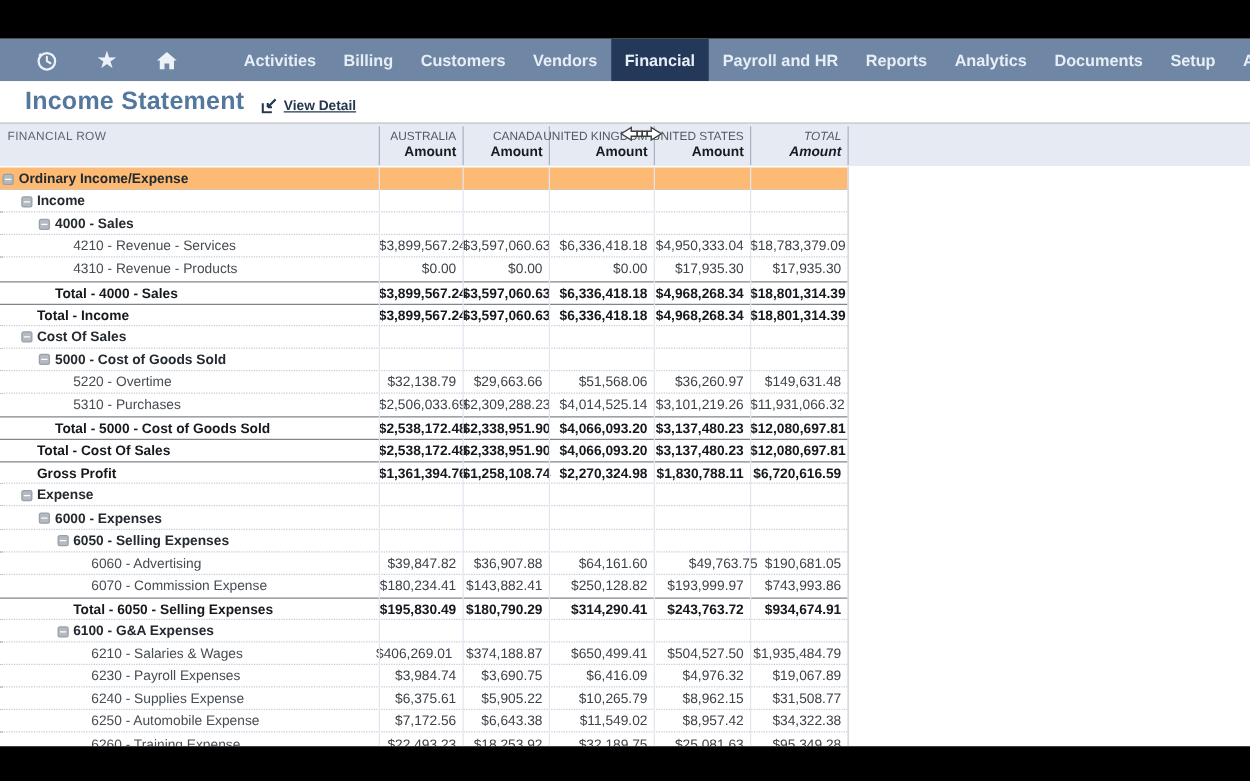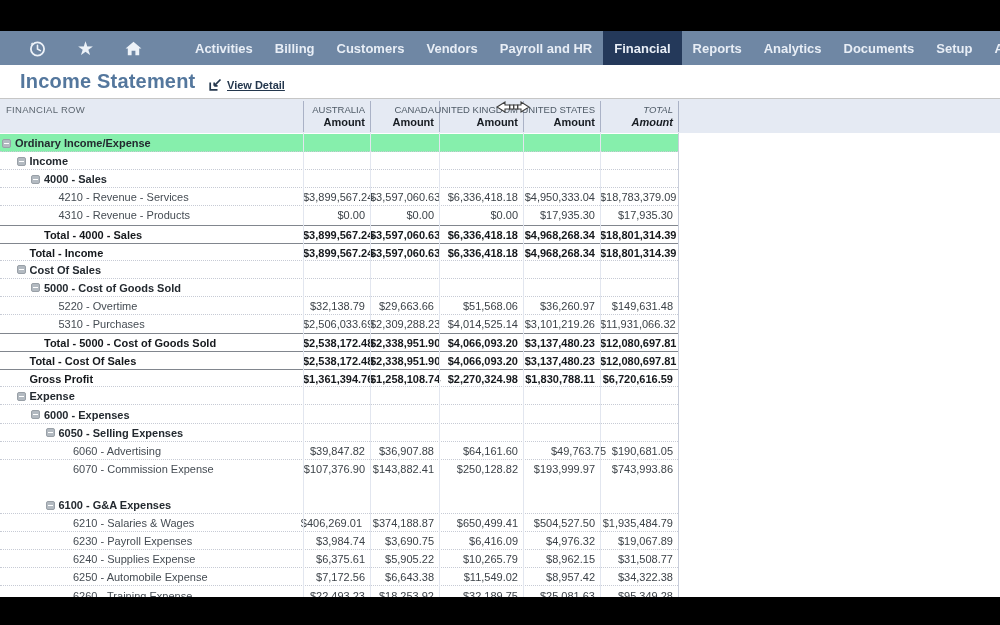--- a/index.html
+++ b/index.html
@@ -36,21 +36,21 @@
   .hcol.italic .cname,.hcol.italic .camt{font-style:italic;}
   .hsep{position:absolute;top:2px;height:31px;width:1px;background:#aab2c6;cursor:col-resize;}
 
   
   .rpt-body{position:absolute;top:133px;left:0;width:1000px;height:464px;background:#fff;overflow:hidden;}
   .vline{position:absolute;top:0;height:464px;width:1px;background:#e2e6ef;z-index:5;pointer-events:none;}
   .vline.last{background:#c9cedb;}
   .row{position:absolute;left:0;width:678px;height:18.1px;box-sizing:border-box;}
   .row.dotted{border-bottom:1px dotted #c7cbd5;}
   .row.total{border-top:1px solid #81868e;}
-  .row.tint{background:#86efac;}
+  .row.tint{background:#fdba74;}
   .rlabel{position:absolute;top:0;height:18.1px;line-height:18.1px;font-size:11px;color:#454c53;
           white-space:nowrap;display:flex;align-items:center;}
   .row.group .rlabel{font-weight:bold;color:#23292f;}
   .row.total .rlabel{font-weight:bold;color:#15181c;}
   .collapse{width:9px;height:9px;background:#b3bac1;border:1px solid #99a0a7;border-radius:2px;
             box-sizing:border-box;margin-right:4px;position:relative;cursor:pointer;flex:0 0 auto;}
   .collapse::after{content:"";position:absolute;left:1px;right:1px;top:3px;height:1px;background:#fff;}
   .noicon{width:13px;flex:0 0 auto;}
   .amt{position:absolute;top:0;height:18.1px;line-height:18.1px;font-size:11px;color:#3c4248;
        text-align:right;padding-right:5px;box-sizing:border-box;white-space:nowrap;}
@@ -79,22 +79,22 @@
         <svg width="19" height="19" viewBox="0 0 18 17">
           <path d="M9 2 L16.5 8.4 L14.4 8.4 L14.4 15 L10.8 15 L10.8 10.6 L7.2 10.6 L7.2 15 L3.6 15 L3.6 8.4 L1.5 8.4 Z" fill="#edf2f8"></path>
         </svg>
       </div>
     </div>
     <div class="nav-items">
         <div class="nav-item">Activities</div>
         <div class="nav-item">Billing</div>
         <div class="nav-item">Customers</div>
         <div class="nav-item">Vendors</div>
+        <div class="nav-item selected">Financial</div>
         <div class="nav-item">Payroll and HR</div>
-        <div class="nav-item selected">Financial</div>
         <div class="nav-item">Reports</div>
         <div class="nav-item">Analytics</div>
         <div class="nav-item">Documents</div>
         <div class="nav-item">Setup</div>
         <div class="nav-item">Administration</div>
       </div>
   </div>
 
   <div class="titlebar">
     <div class="page-title">Income Statement</div>
@@ -296,25 +296,36 @@
         <div class="amt" style="left: 370px; width: 69px;">$36,907.88</div>
         <div class="amt" style="left: 439px; width: 84px;">$64,161.60</div>
         <div class="amt" style="left: 523px; width: 77px; padding-left: 28px;">$49,763.75</div>
         <div class="amt" style="left: 600px; width: 78px;">$190,681.05</div>
       </div>
       <div class="row leaf" style="top: 326.8px;">
         <div class="rlabel" style="left: 60px;">
           <span class="noicon"></span>
           <span>6070 - Commission Expense</span>
         </div>
-        <div class="amt" style="left: 303px; width: 67px;">$107,376.90</div>
+        <div class="amt" style="left: 303px; width: 67px;">$180,234.41</div>
         <div class="amt" style="left: 370px; width: 69px;">$143,882.41</div>
         <div class="amt" style="left: 439px; width: 84px;">$250,128.82</div>
         <div class="amt" style="left: 523px; width: 77px;">$193,999.97</div>
         <div class="amt" style="left: 600px; width: 78px;">$743,993.86</div>
+      </div>
+      <div class="row total dotted" style="top: 344.9px;">
+        <div class="rlabel" style="left: 45.5px;">
+          <span class="noicon"></span>
+          <span>Total - 6050 - Selling Expenses</span>
+        </div>
+        <div class="amt" style="left: 303px; width: 67px;">$195,830.49</div>
+        <div class="amt" style="left: 370px; width: 69px;">$180,790.29</div>
+        <div class="amt" style="left: 439px; width: 84px;">$314,290.41</div>
+        <div class="amt" style="left: 523px; width: 77px;">$243,763.72</div>
+        <div class="amt" style="left: 600px; width: 78px;">$934,674.91</div>
       </div>
       <div class="row group dotted" style="top: 363px;">
         <div class="rlabel" style="left: 45.5px;">
           <span class="collapse"></span>
           <span>6100 - G&amp;A Expenses</span>
         </div>
       </div>
       <div class="row leaf dotted" style="top: 381.1px;">
         <div class="rlabel" style="left: 60px;">
           <span class="noicon"></span>

